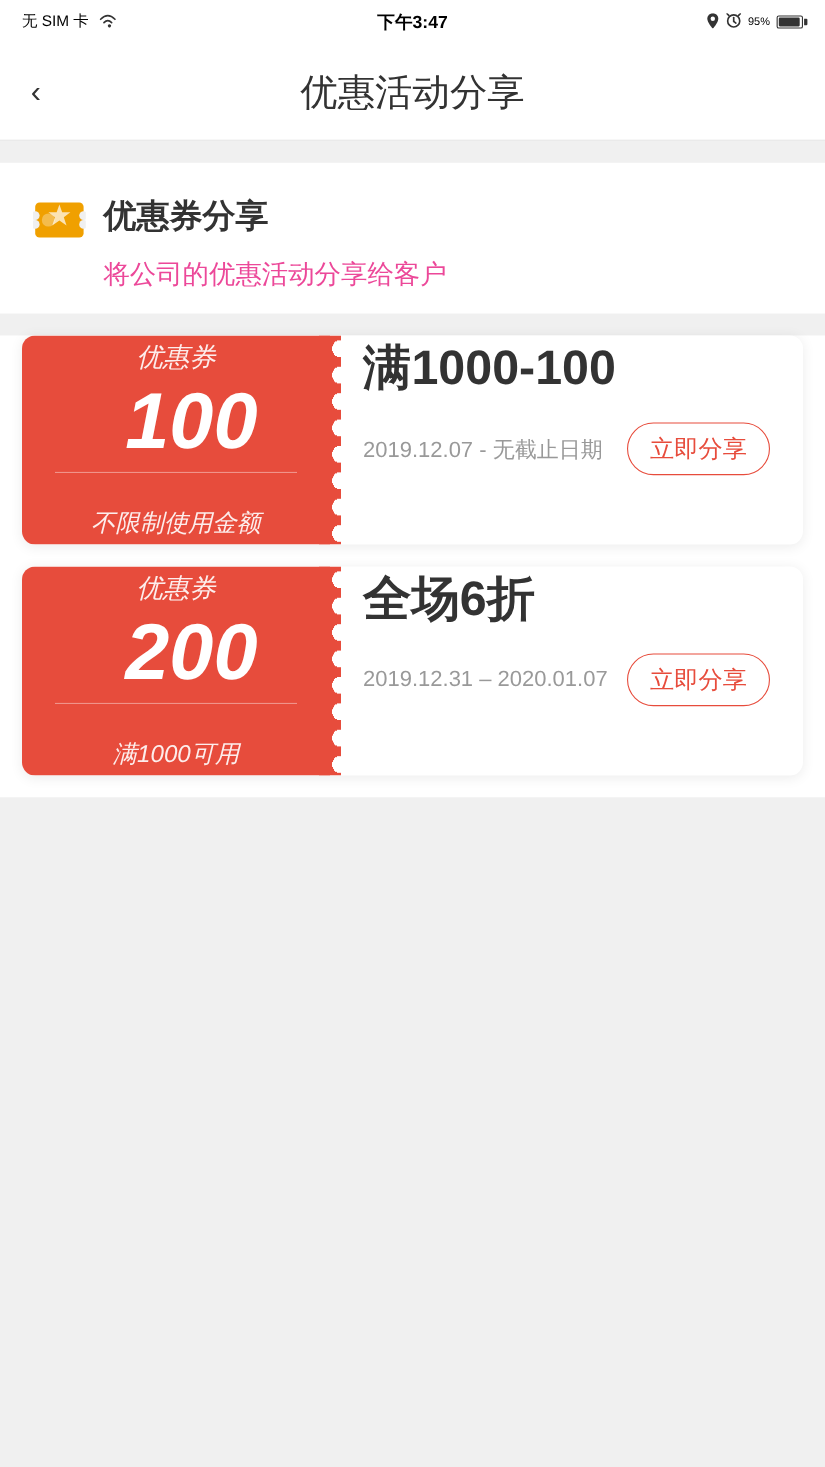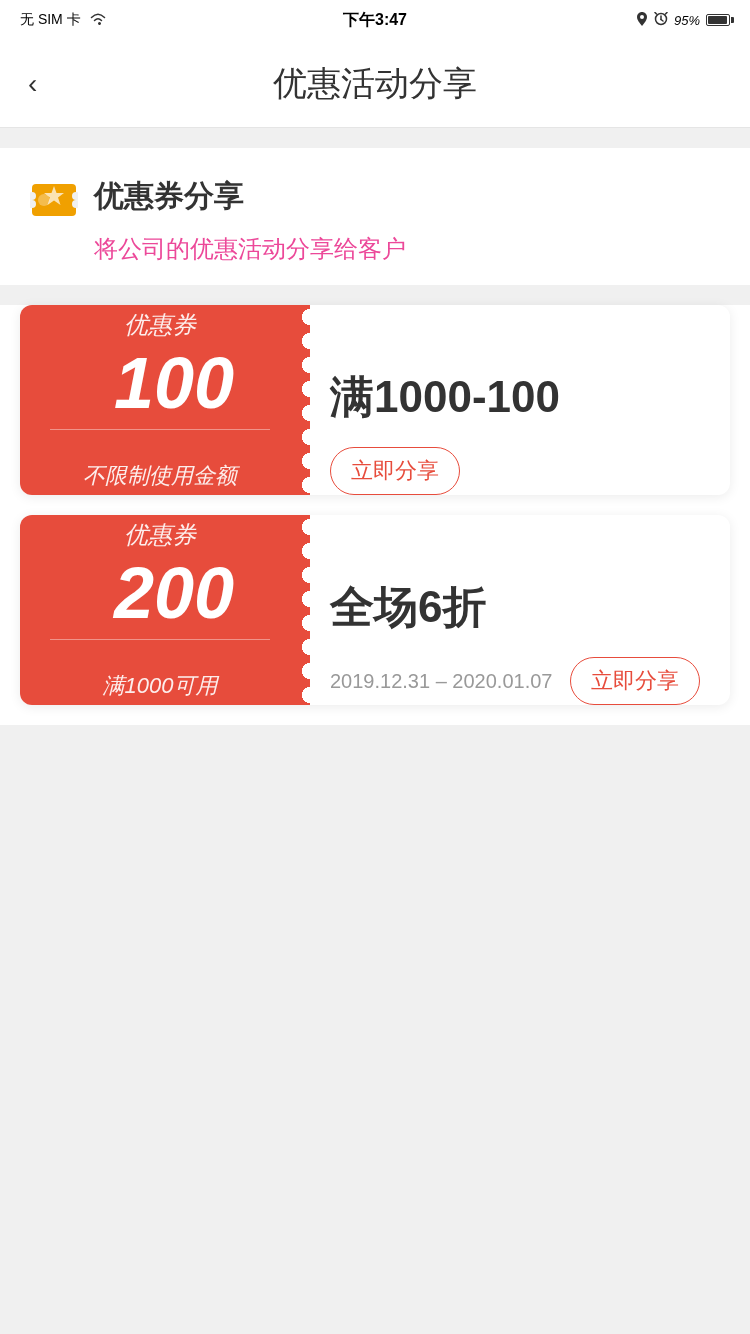--- a/index.html
+++ b/index.html
@@ -34,22 +34,21 @@
       font-size: 16px;
       font-weight: 700;
       position: absolute;
       left: 50%;
       transform: translateX(-50%);
     }
     .status-right {
       display: flex;
       align-items: center;
       gap: 6px;
-      font-size: 13px;
-      font-style: italic;
+      font-size: 10px;
     }
 
     
     .nav-bar {
       width: 750px;
       height: 88px;
       background: #fff;
       display: flex;
       align-items: center;
       justify-content: center;
@@ -176,21 +175,21 @@
       font-size: 22px;
       color: rgba(255,255,255,0.9);
       margin-top: 21px;
     }
 
     
     .coupon-right {
       flex: 1;
       display: flex;
       flex-direction: column;
-      justify-content: flex-end;
+      justify-content: flex-start;
       padding: 0 30px;
       position: relative;
     }
     .coupon-name {
       font-size: 44px;
       font-weight: 700;
       color: #333;
       margin-bottom: 20px;
     }
     .coupon-bottom-row {
@@ -325,20 +324,21 @@
   <div class="coupon-card">
     <div class="coupon-left" style="background: #e74c3c;">
       <span class="coupon-label">优惠券</span>
       <span class="coupon-amount">100</span>
       <div class="coupon-divider-line"></div>
       <span class="coupon-restriction">不限制使用金额</span>
     </div>
     <div class="coupon-right">
       <span class="coupon-name">满1000-100</span>
       <div class="coupon-bottom-row">
+        <span class="coupon-date">2019.12.07 - 无截止日期</span>
         <button class="share-button">立即分享</button>
       </div>
     </div>
   </div>
 
   <div class="coupon-card">
     <div class="coupon-left" style="background: #e74c3c;">
       <span class="coupon-label">优惠券</span>
       <span class="coupon-amount">200</span>
       <div class="coupon-divider-line"></div>

